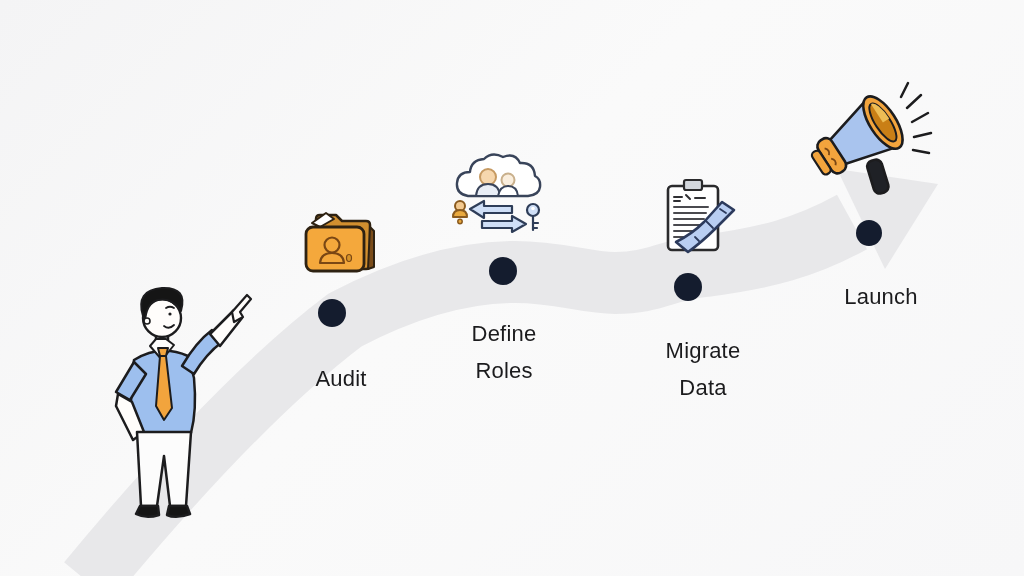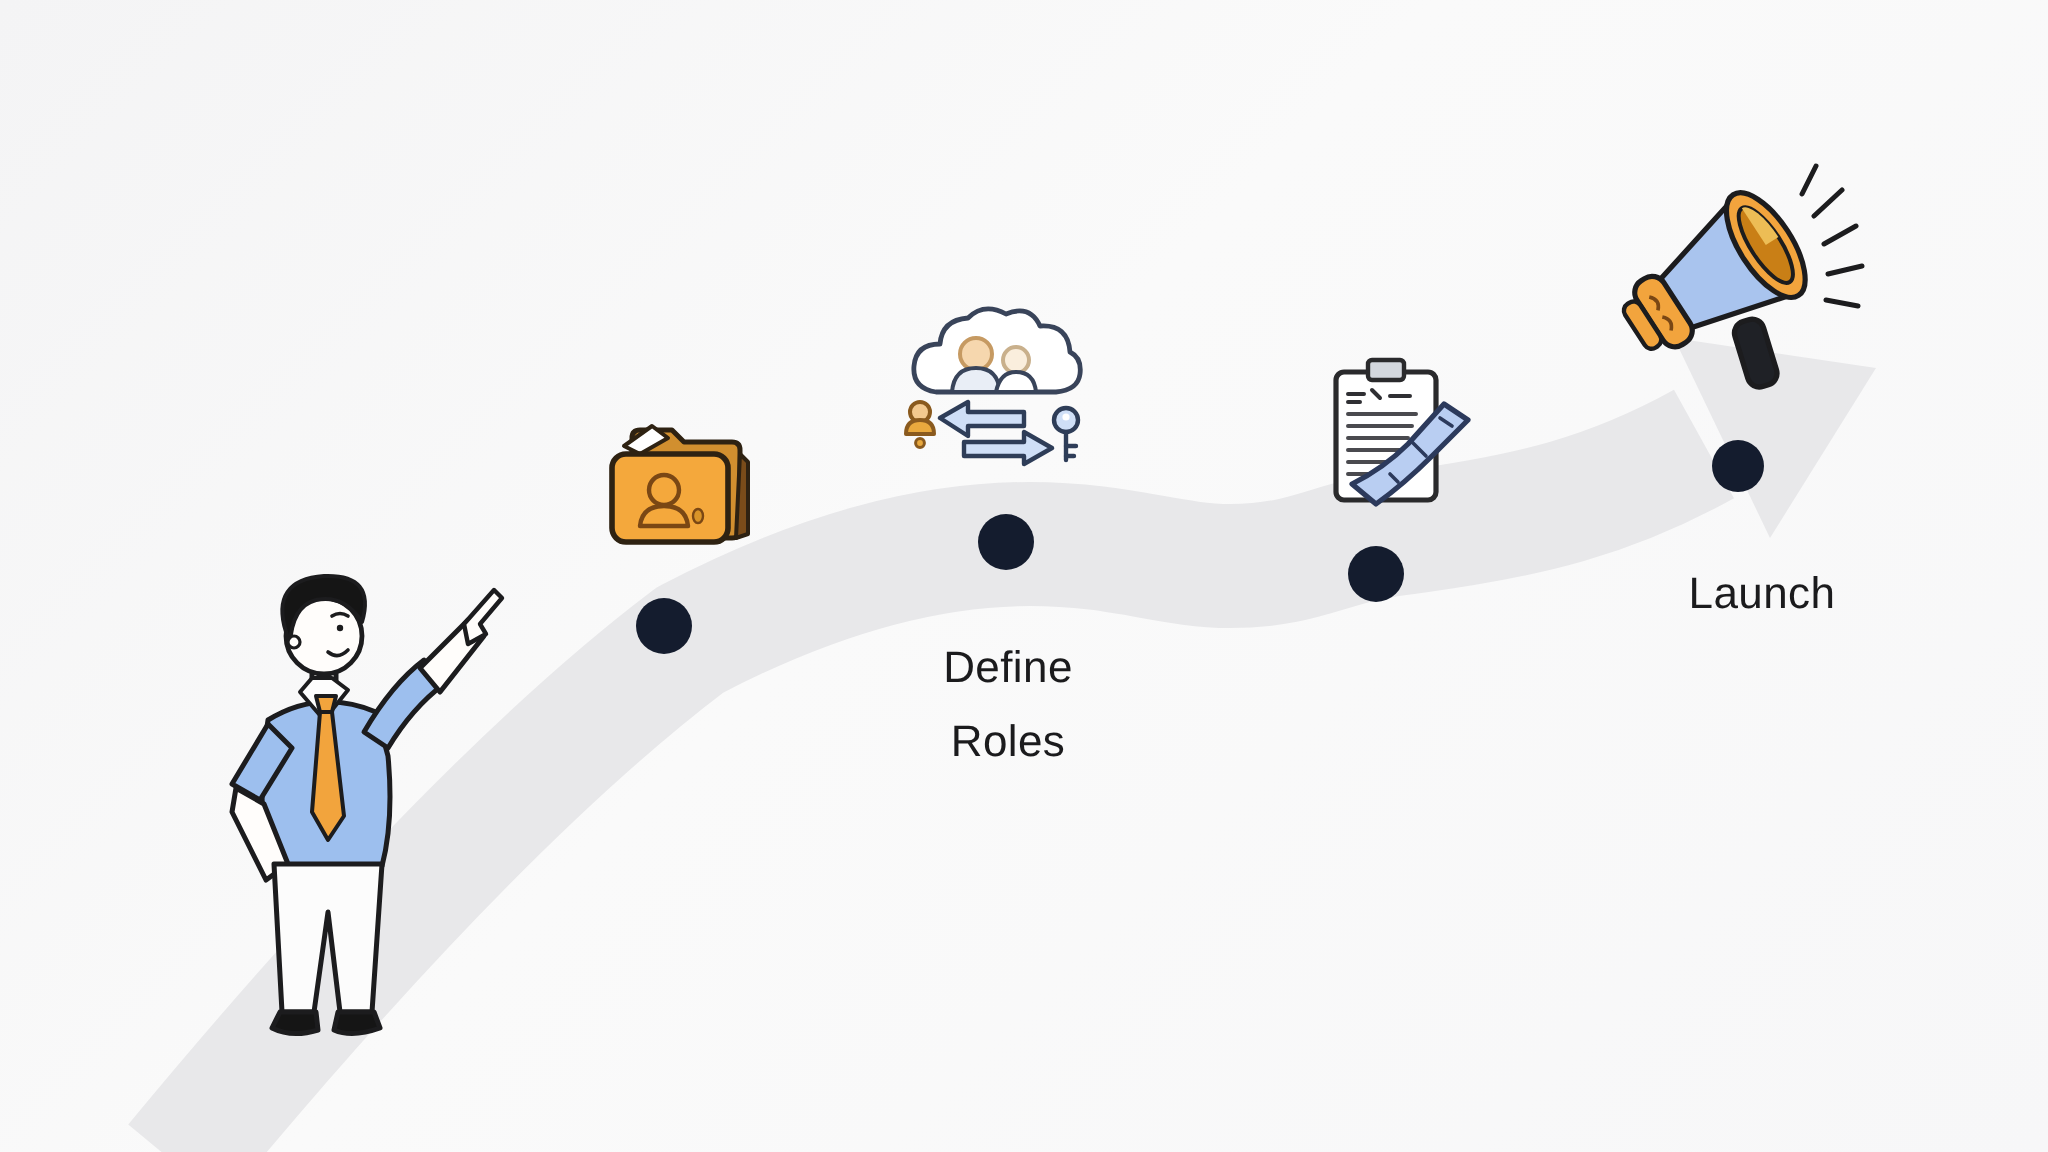--- a/index.html
+++ b/index.html
@@ -141,16 +141,18 @@
       <path d="M95,32 L42,46 L42,74 L95,88 Z" fill="#a9c4ee"></path>
       <rect x="28" y="41" width="16" height="38" rx="7" fill="#f2a43d"></rect>
       <rect x="19" y="47" width="9" height="26" rx="4" fill="#f2a43d" stroke-width="2.2"></rect>
       <ellipse cx="97" cy="60" rx="13" ry="30" fill="#f2a43d"></ellipse>
       <ellipse cx="97" cy="60" rx="7.5" ry="22" fill="#c97f16" stroke-width="2"></ellipse>
       <path d="M97,38 A7.5,22 0 0 1 104.5,60 L97,60 Z" fill="#edbd55" stroke="none"></path>
       <path d="M34,50 Q38,54 34,58 M34,62 Q38,66 34,70" fill="none" stroke="#7a4714" stroke-width="1.8"></path>
     </g>
   </svg>
 
+  <div class="step-label label-audit">Audit</div>
   <div class="step-label label-define">Define Roles</div>
+  <div class="step-label label-migrate">Migrate Data</div>
   <div class="step-label label-launch">Launch</div>
 
 </div>
 
 </body></html>

